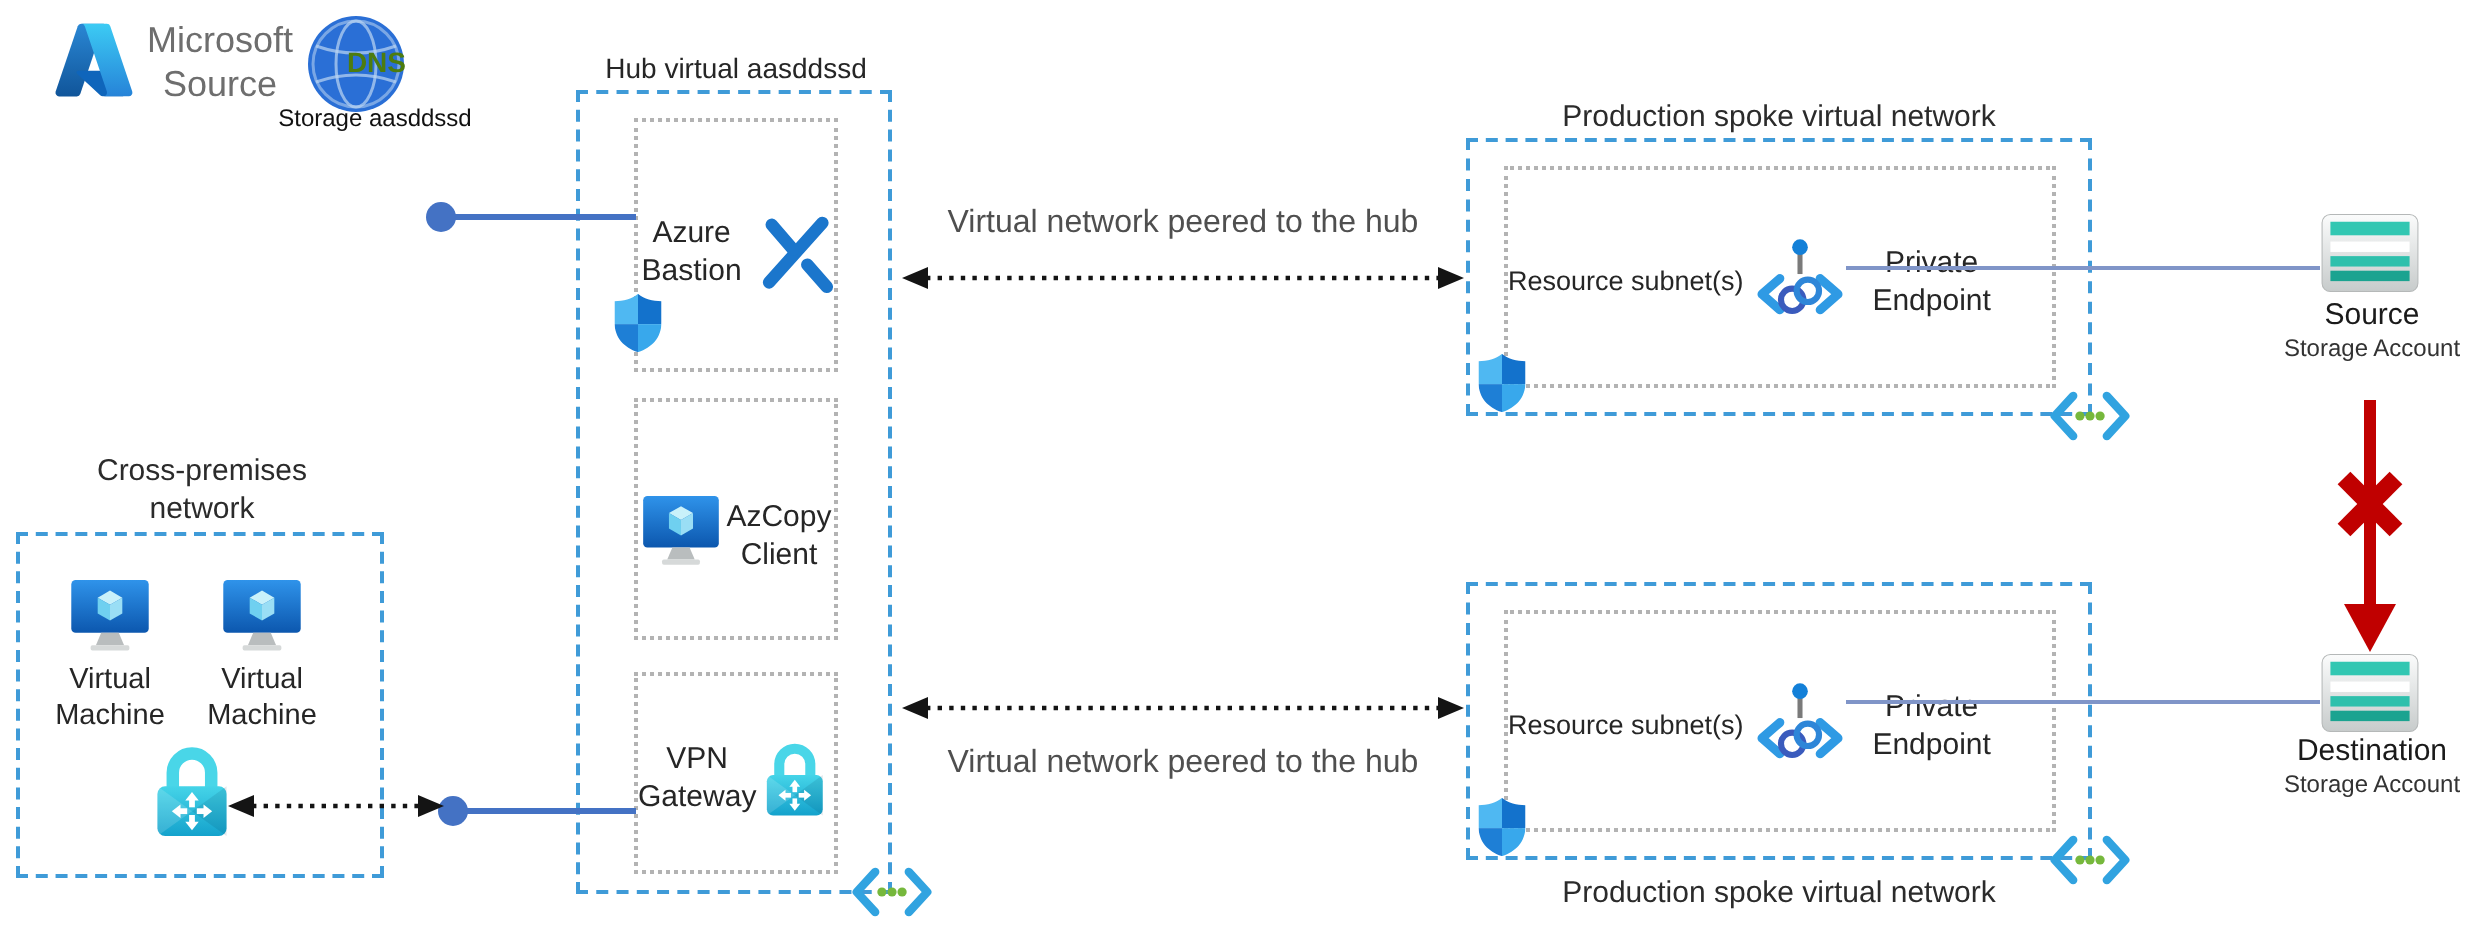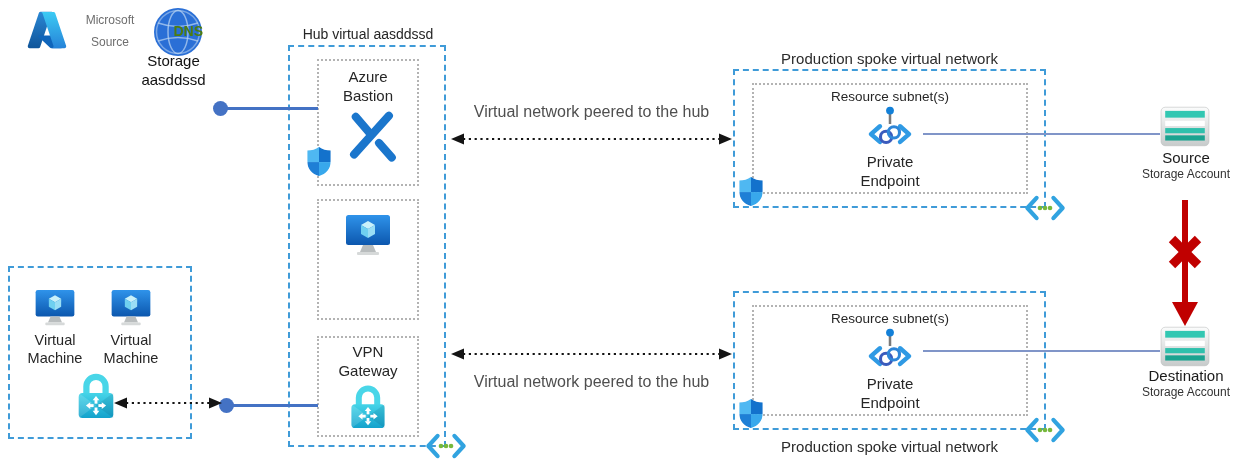--- a/index.html
+++ b/index.html
@@ -2,29 +2,29 @@
 <html><head>
 <meta charset="utf-8">
 <style>
   html,body{margin:0;padding:0;background:#fff;}
   .canvas{position:relative;width:1236px;height:466px;background:#fff;overflow:hidden;
           font-family:"Liberation Sans","DejaVu Sans",sans-serif;color:#2b2b2b;}
   .abs{position:absolute;}
   .lbl{position:absolute;text-align:center;line-height:1.25;}
   .vnet-box{position:absolute;border:2px dashed #3f9bd8;box-sizing:border-box;}
   .subnet{position:absolute;border:2px dotted #b3b3b3;box-sizing:border-box;
-          display:flex;flex-direction:column;align-items:center;}
+          display:flex;flex-direction:row;align-items:center;}
   .subnet-label{font-size:15px;line-height:19px;text-align:center;color:#262626;}
   .blue-dot{position:absolute;width:15px;height:15px;border-radius:50%;background:#4472c4;}
   .blue-line{position:absolute;height:3px;background:#4472c4;}
   .thin-line{position:absolute;height:2px;background:#8095c8;}
   .peer-text{position:absolute;font-size:16px;color:#4f4f4f;text-align:center;}
   .storage-name{font-size:15px;line-height:19px;color:#1a1a1a;text-align:center;}
   .storage-type{font-size:12px;line-height:15px;color:#333;text-align:center;}
-  .wordmark{font-size:12px;line-height:22px;color:#6e6e6e;text-align:center;}
+  .wordmark{font-size:18px;line-height:22px;color:#6e6e6e;text-align:center;}
   svg{display:block;}
 </style>
 </head>
 <body>
 
 <div class="canvas">
 
   <svg width="0" height="0" style="position:absolute" aria-hidden="true">
     <defs>
       <linearGradient id="g-az-l" x1="0" y1="0" x2="0" y2="1">
@@ -139,51 +139,55 @@
   <div class="abs wordmark" style="left:66px;top:9px;width:88px">
     <div>Microsoft</div>
     <div>Source</div>
   </div>
   <div class="abs" style="left:153px;top:7px;width:50px;height:50px">
     <svg width="50" height="50">
         <use href="#sym-dns"></use>
       </svg>
     <div class="abs" style="left:0;top:16px;width:50px;text-align:right;font-size:14px;font-weight:bold;color:#4d7c0f">DNS</div>
   </div>
-  <div class="lbl" style="left:116px;top:52px;width:115px;font-size:15px;color:#111">Storage aasddssd</div>
+  <div class="lbl" style="left:130px;top:52px;width:115px;font-size:12px;color:#111">Storage aasddssd</div>
 
   <div class="lbl" style="left:288px;top:26px;width:160px;font-size:14px;color:#262626">Hub virtual aasddssd</div>
   <div class="vnet-box" style="left:288px;top:45px;width:158px;height:402px"></div>
 
   <div class="subnet" style="left:317px;top:59px;width:102px;height:127px;padding-top:6px">
     <div class="subnet-label" style="width:70px">Azure Bastion</div>
     <svg width="58" height="58" style="margin-top:2px">
         <use href="#sym-bastion"></use>
       </svg>
   </div>
   <svg class="abs" style="left:305px;top:145px" width="28" height="33">
       <use href="#sym-shield"></use>
     </svg>
 
   <div class="subnet" style="left:317px;top:199px;width:102px;height:121px;padding-top:12px">
     <svg width="50" height="46">
         <use href="#sym-vm"></use>
       </svg>
+    <div class="subnet-label" style="width:64px;margin-top:5px">AzCopy Client</div>
   </div>
 
   <div class="subnet" style="left:317px;top:336px;width:102px;height:101px;padding-top:4px">
     <div class="subnet-label" style="width:68px">VPN Gateway</div>
     <svg width="46" height="51" style="margin-top:1px">
         <use href="#sym-lock"></use>
       </svg>
   </div>
   <svg class="abs" style="left:425px;top:431px" width="42" height="30">
       <use href="#sym-vnet"></use>
     </svg>
 
+  <div class="lbl" style="left:10px;top:227px;width:182px;font-size:15px">
+    <div style="width:130px;margin:0 auto">Cross-premises network</div>
+  </div>
   <div class="vnet-box" style="left:8px;top:266px;width:184px;height:173px"></div>
 
   <div class="abs" style="left:24px;top:288px;width:62px;display:flex;flex-direction:column;align-items:center">
     <svg width="44" height="41">
         <use href="#sym-vm"></use>
       </svg>
     <div class="subnet-label" style="width:60px;font-size:14.5px;line-height:18px;margin-top:2px">Virtual Machine</div>
   </div>
   <div class="abs" style="left:100px;top:288px;width:62px;display:flex;flex-direction:column;align-items:center">
     <svg width="44" height="41">

